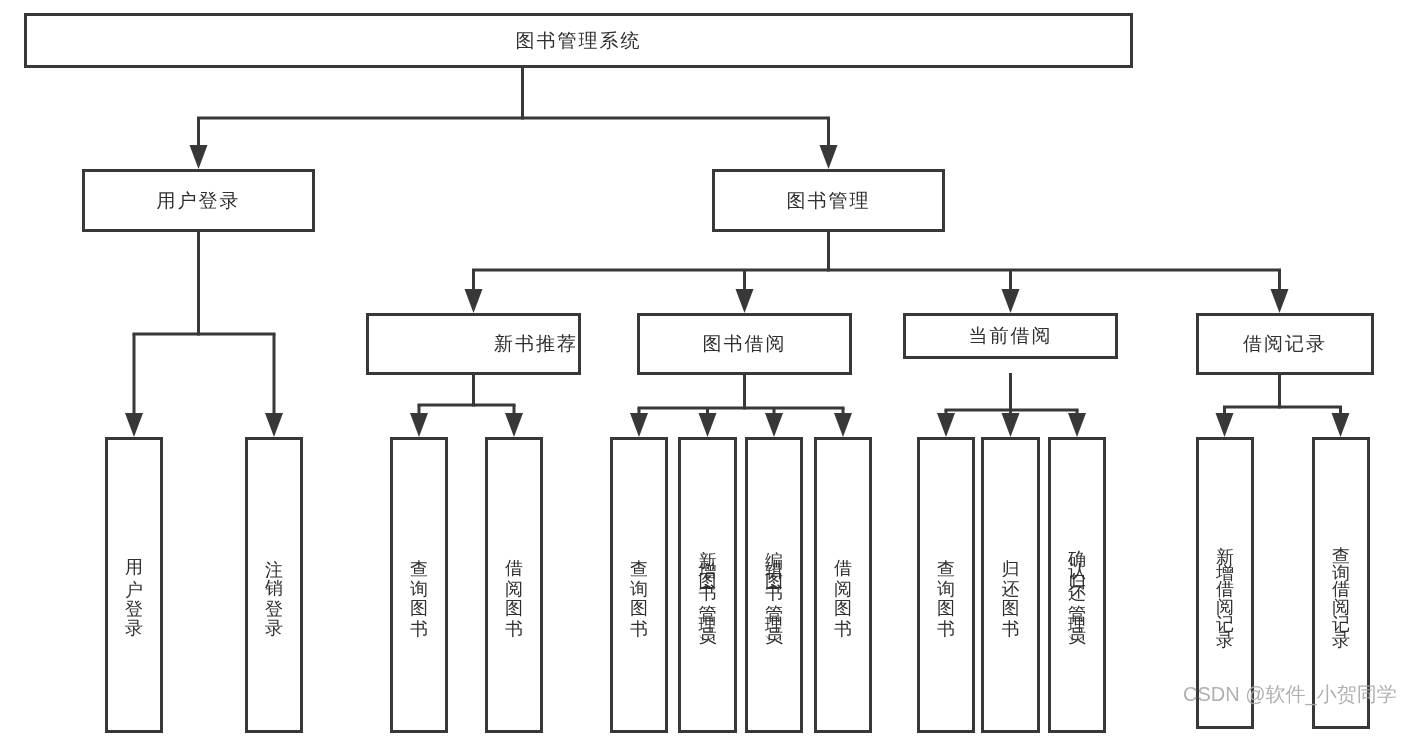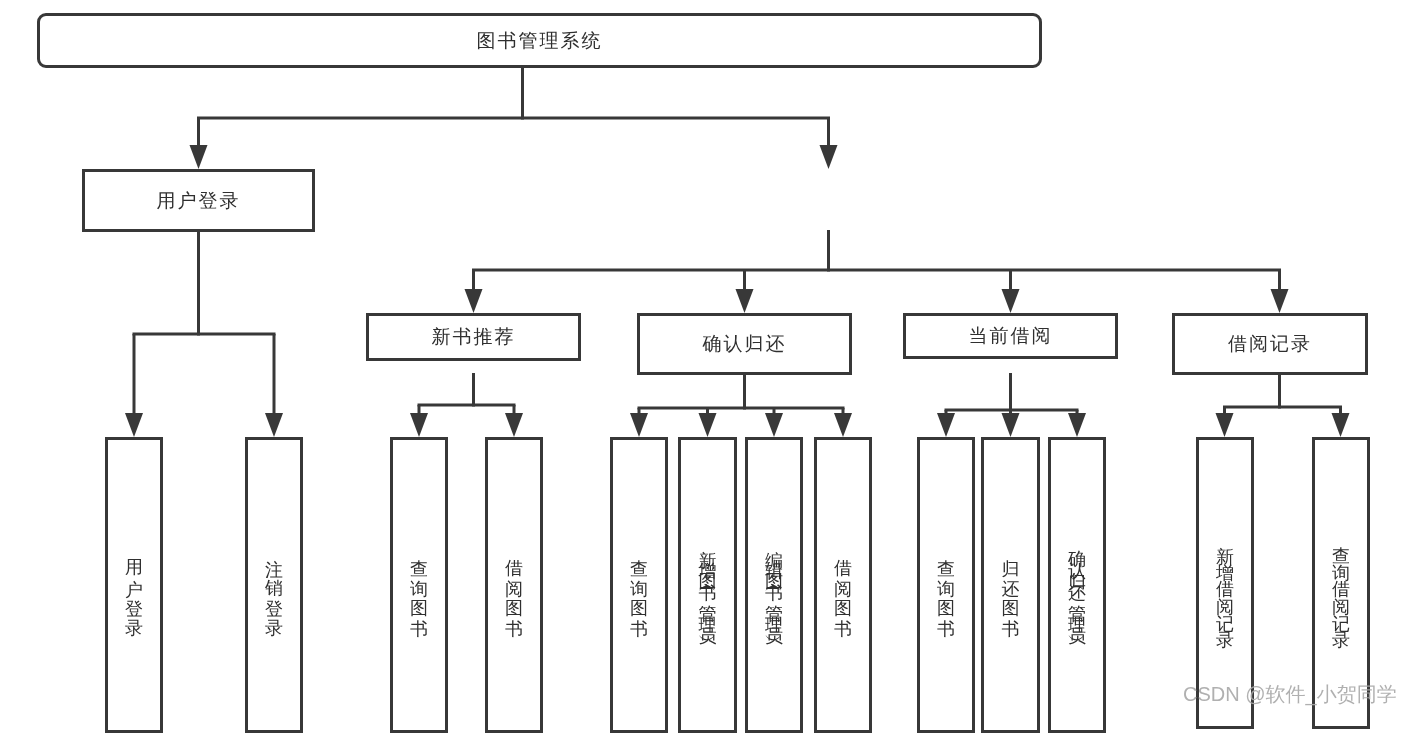--- a/index.html
+++ b/index.html
@@ -134,38 +134,41 @@
       <polygon points="765,413 783,413 774,437"></polygon>
       <polygon points="834,413 852,413 843,437"></polygon>
       <polygon points="937,413 955,413 946,437"></polygon>
       <polygon points="1001.5,413 1019.5,413 1010.5,437"></polygon>
       <polygon points="1068,413 1086,413 1077,437"></polygon>
       <polygon points="1215.5,413 1233.5,413 1224.5,437"></polygon>
       <polygon points="1331.5,413 1349.5,413 1340.5,437"></polygon>
     </g>
   </svg>
 
-  <div class="box" style="left:37px;top:13px;width:1005px;height:55px;border-radius:9px;">
+  <div class="box" style="left:24px;top:13px;width:1109px;height:55px;">
     <span class="h-label">图书管理系统</span>
   </div>
 
   <div class="box" style="left:82px;top:169px;width:233px;height:63px;">
     <span class="h-label">用户登录</span>
   </div>
-
-  <div class="box" style="left:366px;top:313px;width:215px;height:48px;">
+  <div class="box" style="left:712px;top:169px;width:233px;height:63px;">
+    <span class="h-label">图书管理</span>
+  </div>
+
+  <div class="box" style="left:366px;top:313px;width:215px;height:62px;justify-content:flex-end;">
     <span class="h-label">新书推荐</span>
   </div>
   <div class="box" style="left:637px;top:313px;width:215px;height:62px;">
-    <span class="h-label">确认归还</span>
+    <span class="h-label">图书借阅</span>
   </div>
   <div class="box" style="left:903px;top:313px;width:215px;height:46px;">
     <span class="h-label">当前借阅</span>
   </div>
-  <div class="box" style="left:1172px;top:313px;width:196px;height:62px;">
+  <div class="box" style="left:1196px;top:313px;width:178px;height:62px;">
     <span class="h-label">借阅记录</span>
   </div>
 
   <div class="box" style="left:105px;top:437px;width:58px;height:296px;">
     <span class="v-label ls-short">用户登录</span>
   </div>
   <div class="box" style="left:245px;top:437px;width:58px;height:296px;">
     <span class="v-label ls-short">注销登录</span>
   </div>
 

